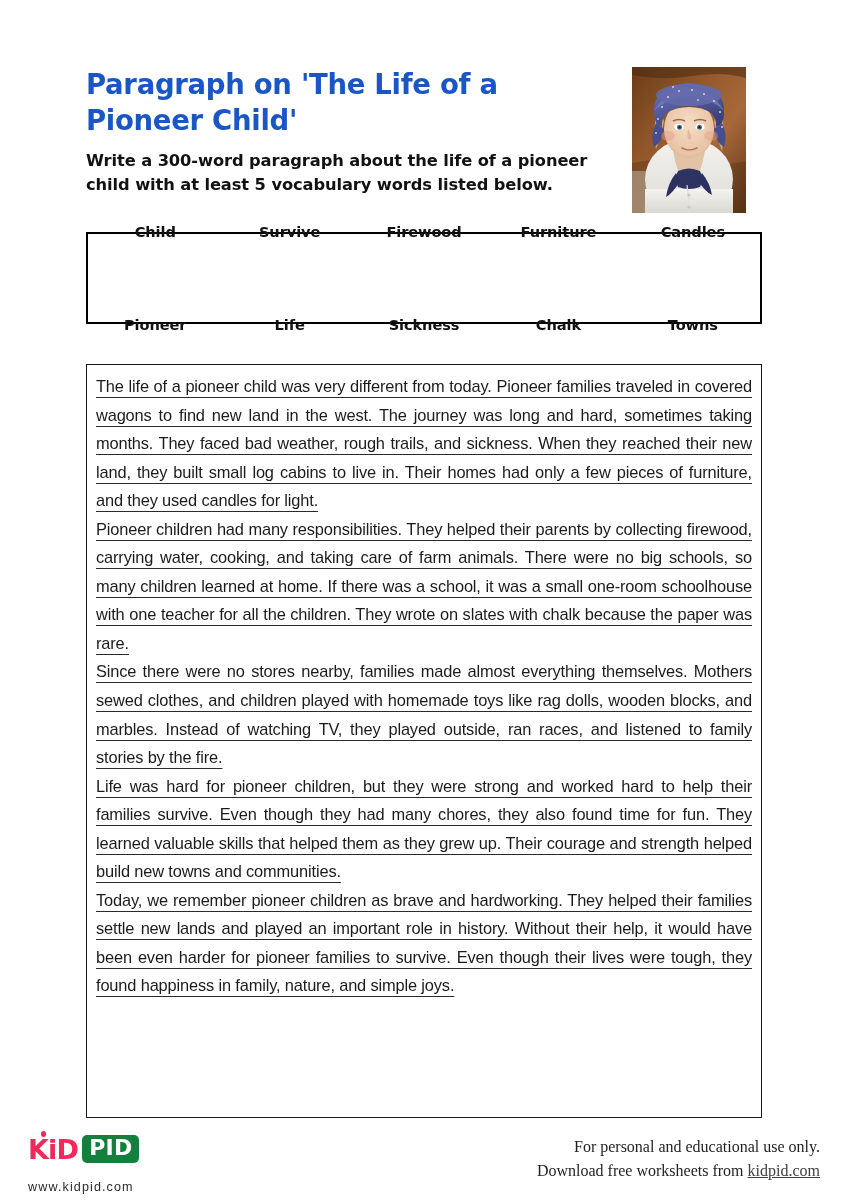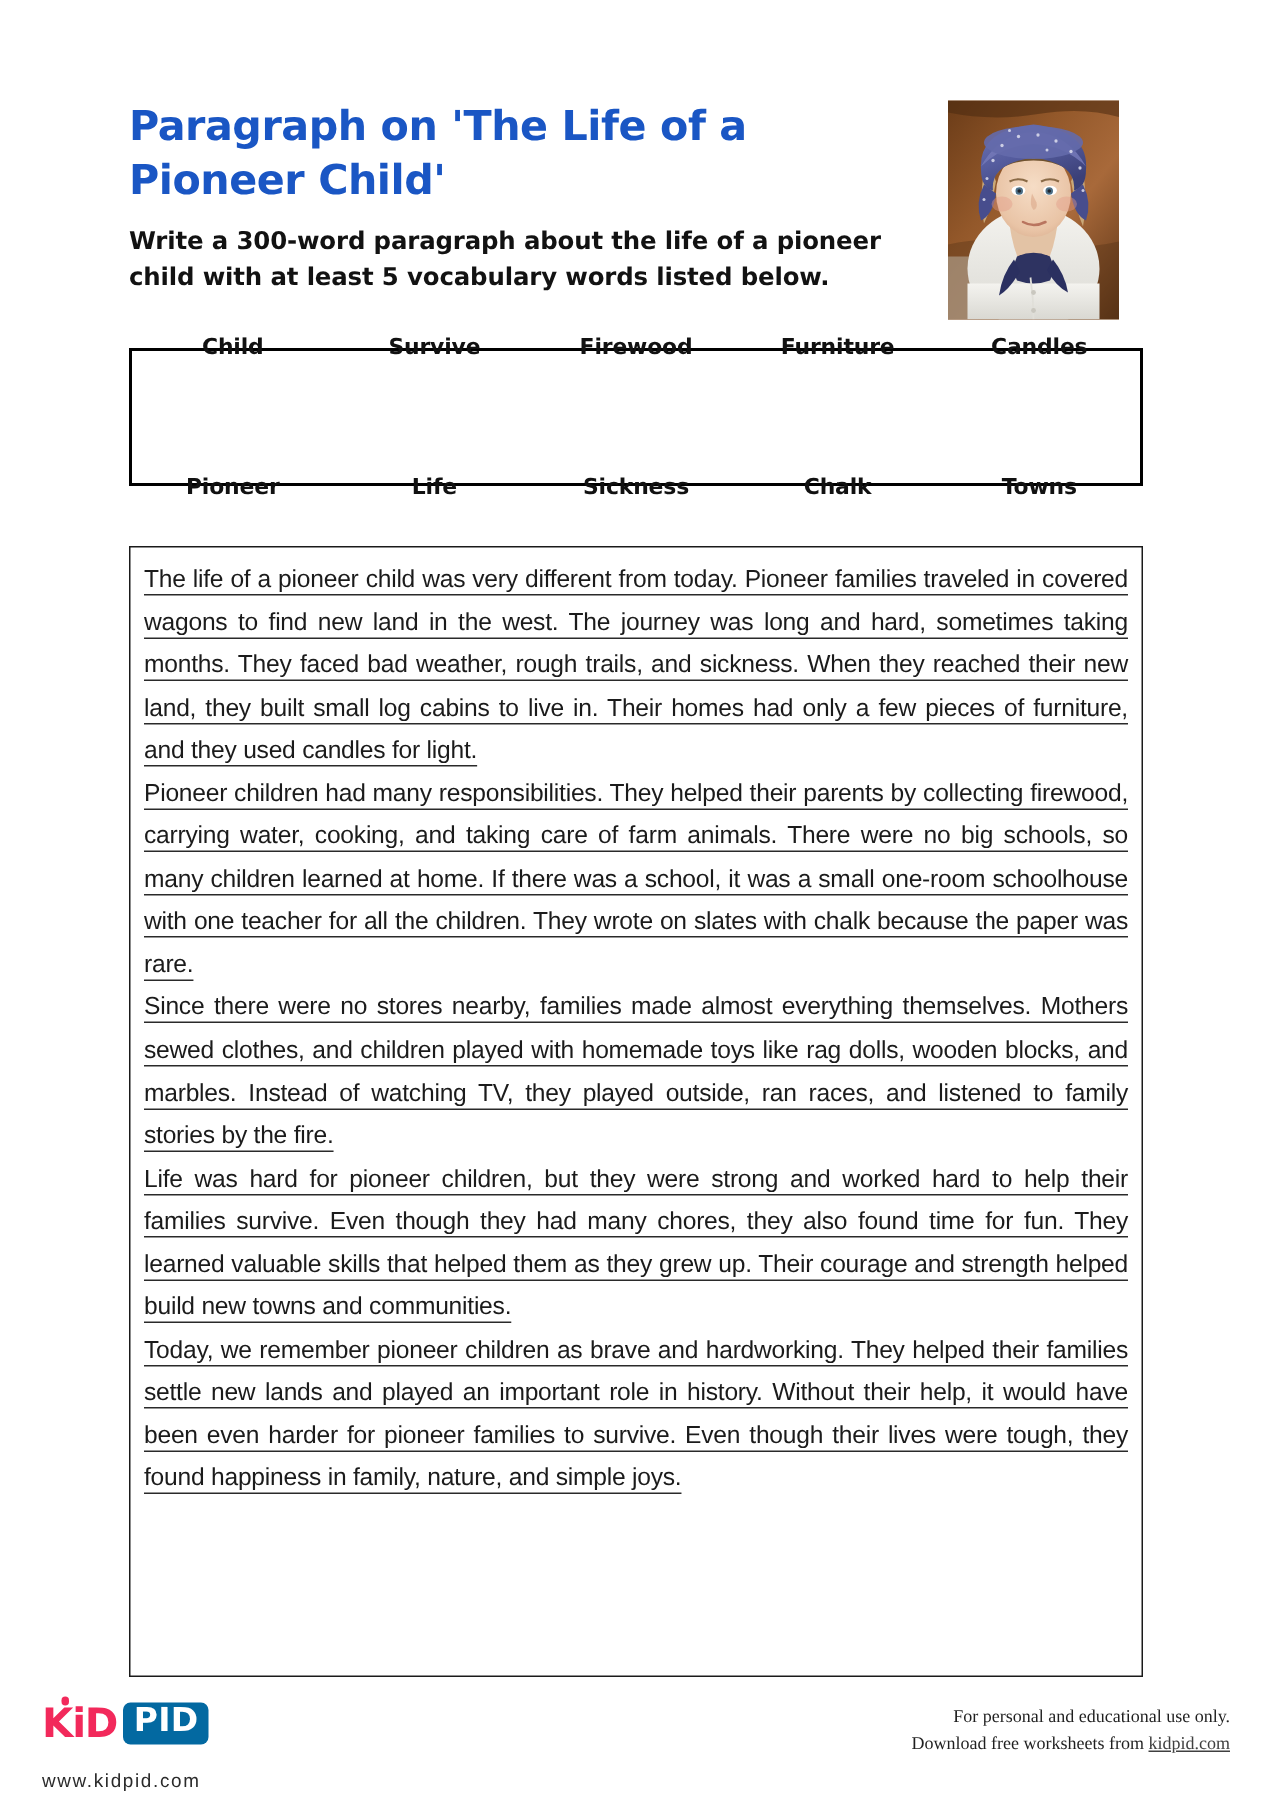--- a/index.html
+++ b/index.html
@@ -158,21 +158,21 @@
     position: absolute;
     left: 12.5px;
     top: -4.5px;
     width: 5.5px;
     height: 5.5px;
     border-radius: 50%;
     background: #F2295B;
   }
   #logo-pid {
     margin-left: 4px;
-    background: #0369a1;
+    background: #15803d;
     border-radius: 5px;
     padding: 1px 7px 2px 7px;
     font-family: "DejaVu Sans", sans-serif;
     font-size: 22px;
     font-weight: bold;
     color: #ffffff;
     letter-spacing: 0.2px;
     line-height: 1.12;
   }
   #logo-url {
@@ -181,21 +181,21 @@
     font-size: 12.6px;
     color: #2b2b2b;
     letter-spacing: 1.1px;
   }
   #footer-notice {
     position: absolute;
     right: 28px;
     top: 4px;
     text-align: right;
     font-family: "Liberation Serif", serif;
-    font-size: 12px;
+    font-size: 16px;
     color: #1f1f1f;
     line-height: 1.52;
   }
   #footer-notice a,
   #footer-link {
     color: #404040;
     text-decoration: underline;
   }
 </style>
 </head>

